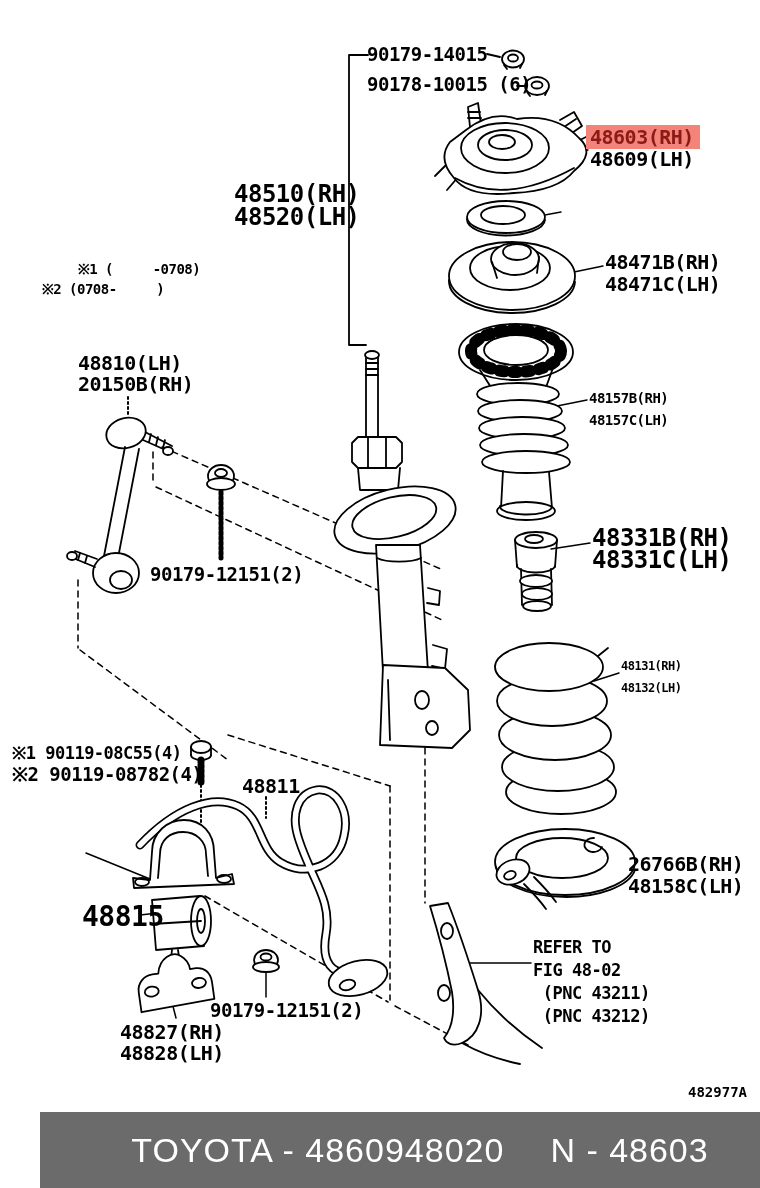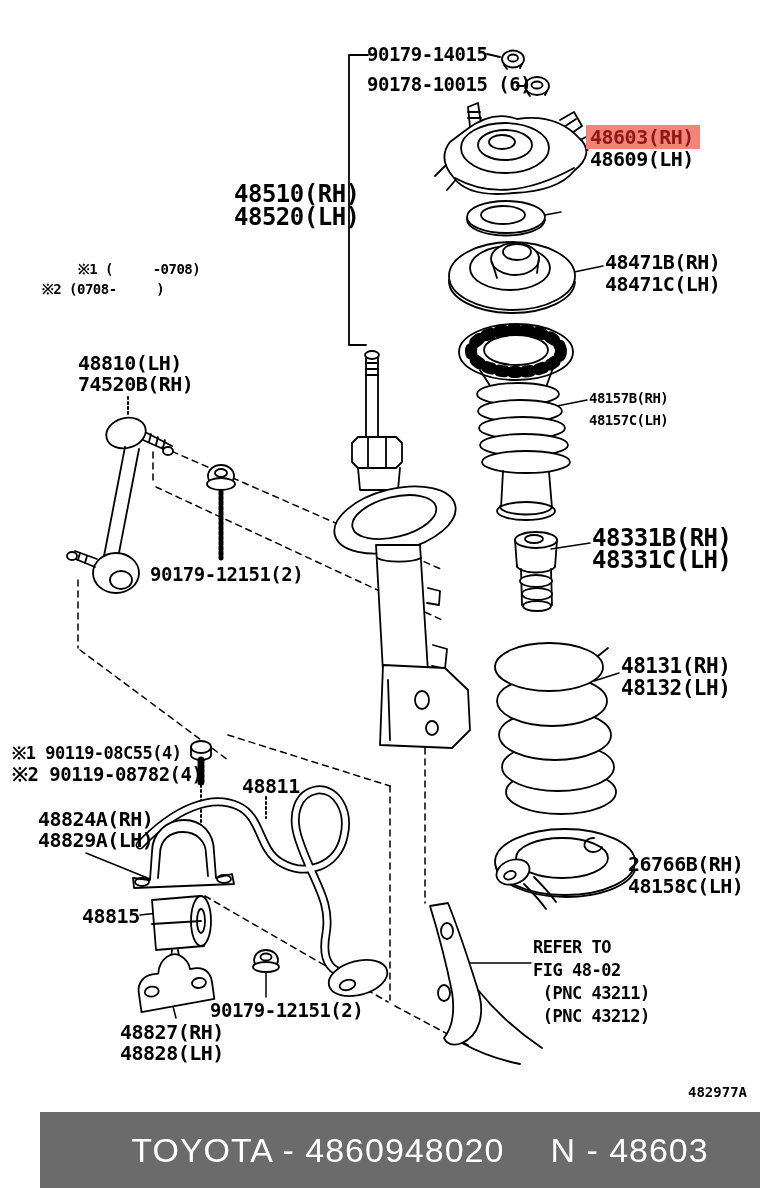--- a/index.html
+++ b/index.html
@@ -247,31 +247,30 @@
   </svg>
 
   <div id="labels">
       <div class="part-label" style="left: 367px; top: 44px; font-size: 19px;"><span class="line">90179-14015</span></div>
       <div class="part-label" style="left: 367px; top: 74px; font-size: 19px;"><span class="line">90178-10015 (6)</span></div>
       <div class="part-label" style="left: 590px; top: 126px; font-size: 20px; line-height: 22px;"><span class="line hl">48603(RH)</span><span class="line">48609(LH)</span></div>
       <div class="part-label" style="left: 234px; top: 183px; font-size: 24px; line-height: 23px;"><span class="line">48510(RH)</span><span class="line">48520(LH)</span></div>
       <div class="part-label" style="left: 605px; top: 251px; font-size: 20px; line-height: 22px;"><span class="line">48471B(RH)</span><span class="line">48471C(LH)</span></div>
       <div class="part-label" style="left: 44px; top: 259px; font-size: 14px; line-height: 20px; margin-left: 34px;"><span class="line">※1 (     -0708)</span></div>
       <div class="part-label" style="left: 42px; top: 279px; font-size: 14px; line-height: 20px;"><span class="line">※2 (0708-     )</span></div>
-      <div class="part-label" style="left: 78px; top: 353px; font-size: 20px; line-height: 21px;"><span class="line">48810(LH)</span><span class="line">74520B(RH)</span></div>
+      <div class="part-label" style="left: 78px; top: 353px; font-size: 20px; line-height: 21px;"><span class="line">48810(LH)</span><span class="line">20150B(RH)</span></div>
       <div class="part-label" style="left: 589px; top: 387px; font-size: 14px; line-height: 22px;"><span class="line">48157B(RH)</span><span class="line">48157C(LH)</span></div>
       <div class="part-label" style="left: 592px; top: 527px; font-size: 24px; line-height: 22px;"><span class="line">48331B(RH)</span><span class="line">48331C(LH)</span></div>
       <div class="part-label" style="left: 150px; top: 564px; font-size: 19px;"><span class="line">90179-12151(2)</span></div>
-      <div class="part-label" style="left: 621px; top: 655px; font-size: 21px; line-height: 22px;"><span class="line">48131(RH)</span><span class="line">48132(LH)</span></div>
+      <div class="part-label" style="left: 621px; top: 655px; font-size: 12px; line-height: 22px;"><span class="line">48131(RH)</span><span class="line">48132(LH)</span></div>
       <div class="part-label" style="left: 12px; top: 743px; font-size: 17px; line-height: 21px;"><span class="line">※1 90119-08C55(4)</span></div>
       <div class="part-label" style="left: 12px; top: 764px; font-size: 19px; line-height: 21px;"><span class="line">※2 90119-08782(4)</span></div>
       <div class="part-label" style="left: 242px; top: 776px; font-size: 20px;"><span class="line">48811</span></div>
-      <div class="part-label" style="left: 38px; top: 809px; font-size: 20px; line-height: 21px;"><span class="line">48824A(RH)</span><span class="line">48829A(LH)</span></div>
       <div class="part-label" style="left: 628px; top: 853px; font-size: 20px; line-height: 22px;"><span class="line">26766B(RH)</span><span class="line">48158C(LH)</span></div>
-      <div class="part-label" style="left: 82px; top: 906px; font-size: 20px;"><span class="line">48815</span></div>
+      <div class="part-label" style="left: 82px; top: 906px; font-size: 28px;"><span class="line">48815</span></div>
       <div class="part-label" style="left: 533px; top: 936px; font-size: 17px; line-height: 23px;"><span class="line">REFER TO</span><span class="line">FIG 48-02</span><span class="line"> (PNC 43211)</span><span class="line"> (PNC 43212)</span></div>
       <div class="part-label" style="left: 210px; top: 1000px; font-size: 19px;"><span class="line">90179-12151(2)</span></div>
       <div class="part-label" style="left: 120px; top: 1022px; font-size: 20px; line-height: 21px;"><span class="line">48827(RH)</span><span class="line">48828(LH)</span></div>
     </div>
 
   <div class="doc-code">482977A</div>
 
   <div class="footer">
     <span>TOYOTA - 4860948020</span>
     <span>N - 48603</span>

